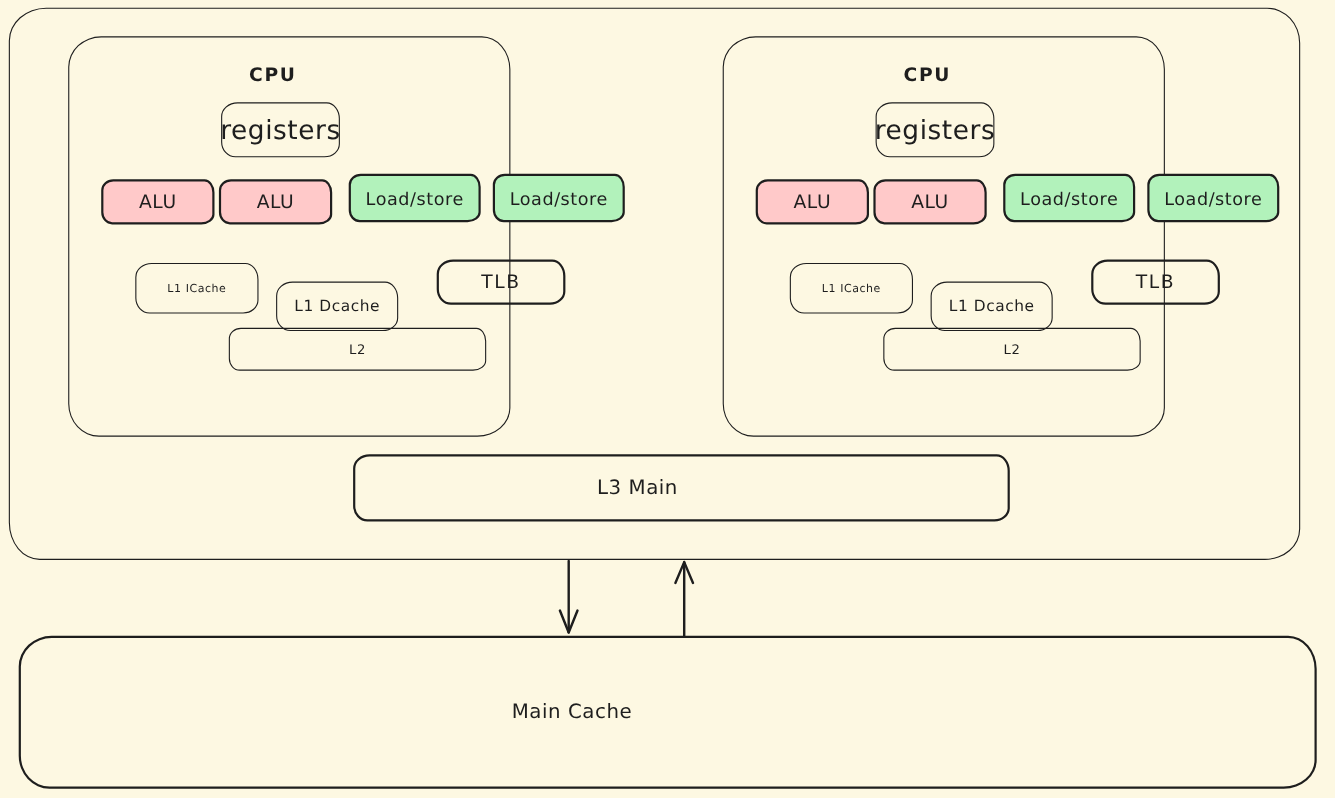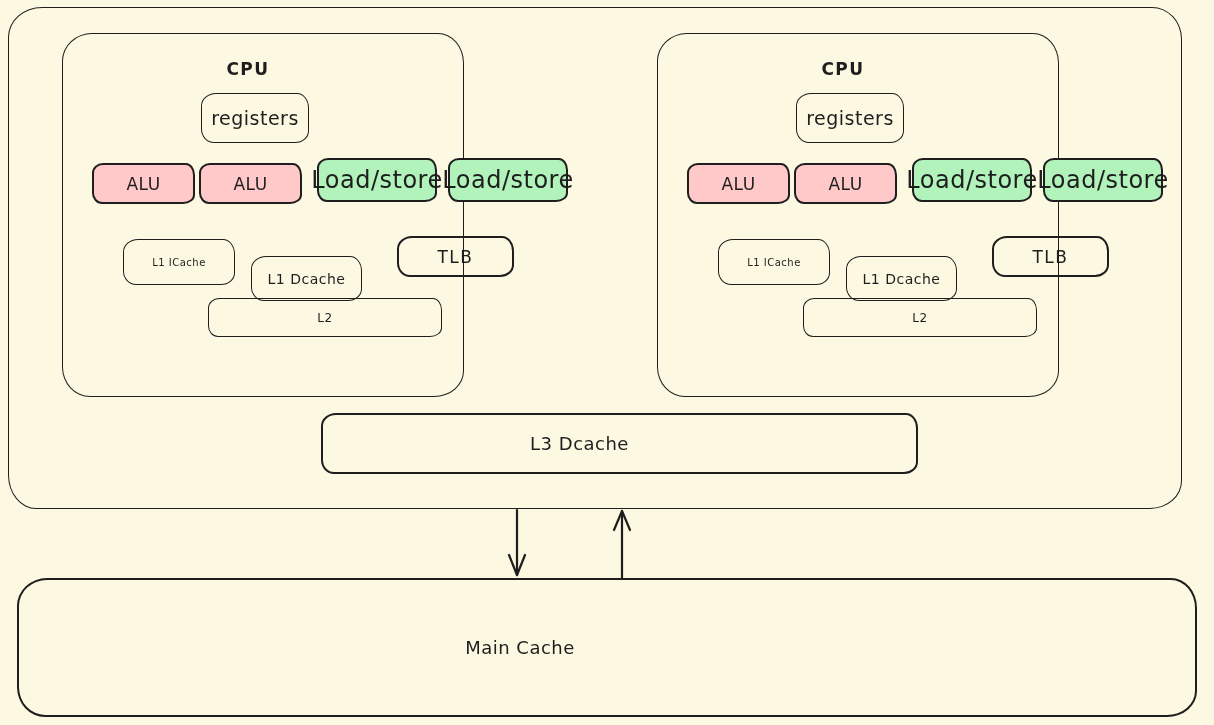--- a/index.html
+++ b/index.html
@@ -47,27 +47,27 @@
   .core-1 { left: 657px; }
 
   .cpu-label {
     position: absolute;
     left: 0; top: 25px; width: 370px;
     text-align: center;
     font-size: 17px;
     font-weight: bold;
     letter-spacing: 1.5px;
   }
-  .registers { left: 138px; top: 59px; width: 108px; height: 50px; font-size: 19px; }
+  .registers { left: 138px; top: 59px; width: 108px; height: 50px; font-size: 24px; }
   .alu-0 { left: 10px;  top: 129px; }
   .alu-1 { left: 117px; top: 129px; }
   .alu { width: 103px; height: 41px; font-size: 17px; background: var(--alu-fill); border-width: 2.2px; }
   .ls-0 { left: 235px; top: 124px; }
   .ls-1 { left: 366px; top: 124px; }
-  .ls { width: 120px; height: 44px; font-size: 24px; background: var(--load-store-fill); border-width: 2.2px; }
+  .ls { width: 120px; height: 44px; font-size: 16px; background: var(--load-store-fill); border-width: 2.2px; }
   .l1i { left: 60px;  top: 205px; width: 112px; height: 46px; font-size: 10px; }
   .l1d { left: 188px; top: 201px; width: 111px; height: 45px; font-size: 14px; margin-top: 21px; }
   .tlb { left: 334px; top: 202px; width: 117px; height: 41px; font-size: 17px; border-width: 2.6px; letter-spacing: 1.5px; }
   .l2  { left: 126px; top: 264px; width: 234px; height: 39px; font-size: 12px; }
 
   .l3 {
     left: 321px; top: 413px; width: 597px; height: 61px;
     font-size: 18px; border-width: 2.2px;
     padding-right: 80px;
   }
@@ -104,21 +104,21 @@
   <div class="box r-sm alu alu-0">ALU</div>
   <div class="box r-sm alu alu-1">ALU</div>
   <div class="box r-sm ls ls-0">Load/store</div>
   <div class="box r-sm ls ls-1">Load/store</div>
   <div class="box r-md l1i">L1 ICache</div>
   <div class="box r-md l1d">L1 Dcache</div>
   <div class="box r-md tlb">TLB</div>
   <div class="box r-sm l2">L2</div>
 </div>
 
-<div class="box r-md l3">L3 Dcache</div>
+<div class="box r-md l3">L3 Main</div>
 
 <svg class="abs arrows" viewBox="0 0 140 72" fill="none" xmlns="http://www.w3.org/2000/svg">
   <g stroke="#1e1e1e" stroke-width="2.2" stroke-linecap="round">
     <path d="M22 2 L22 66"></path>
     <path d="M14 47 L22 67"></path>
     <path d="M30 47 L22 67"></path>
   </g>
   <g stroke="#1e1e1e" stroke-width="2.2" stroke-linecap="round">
     <path d="M127 70 L127 4"></path>
     <path d="M119 22 L127 3"></path>

